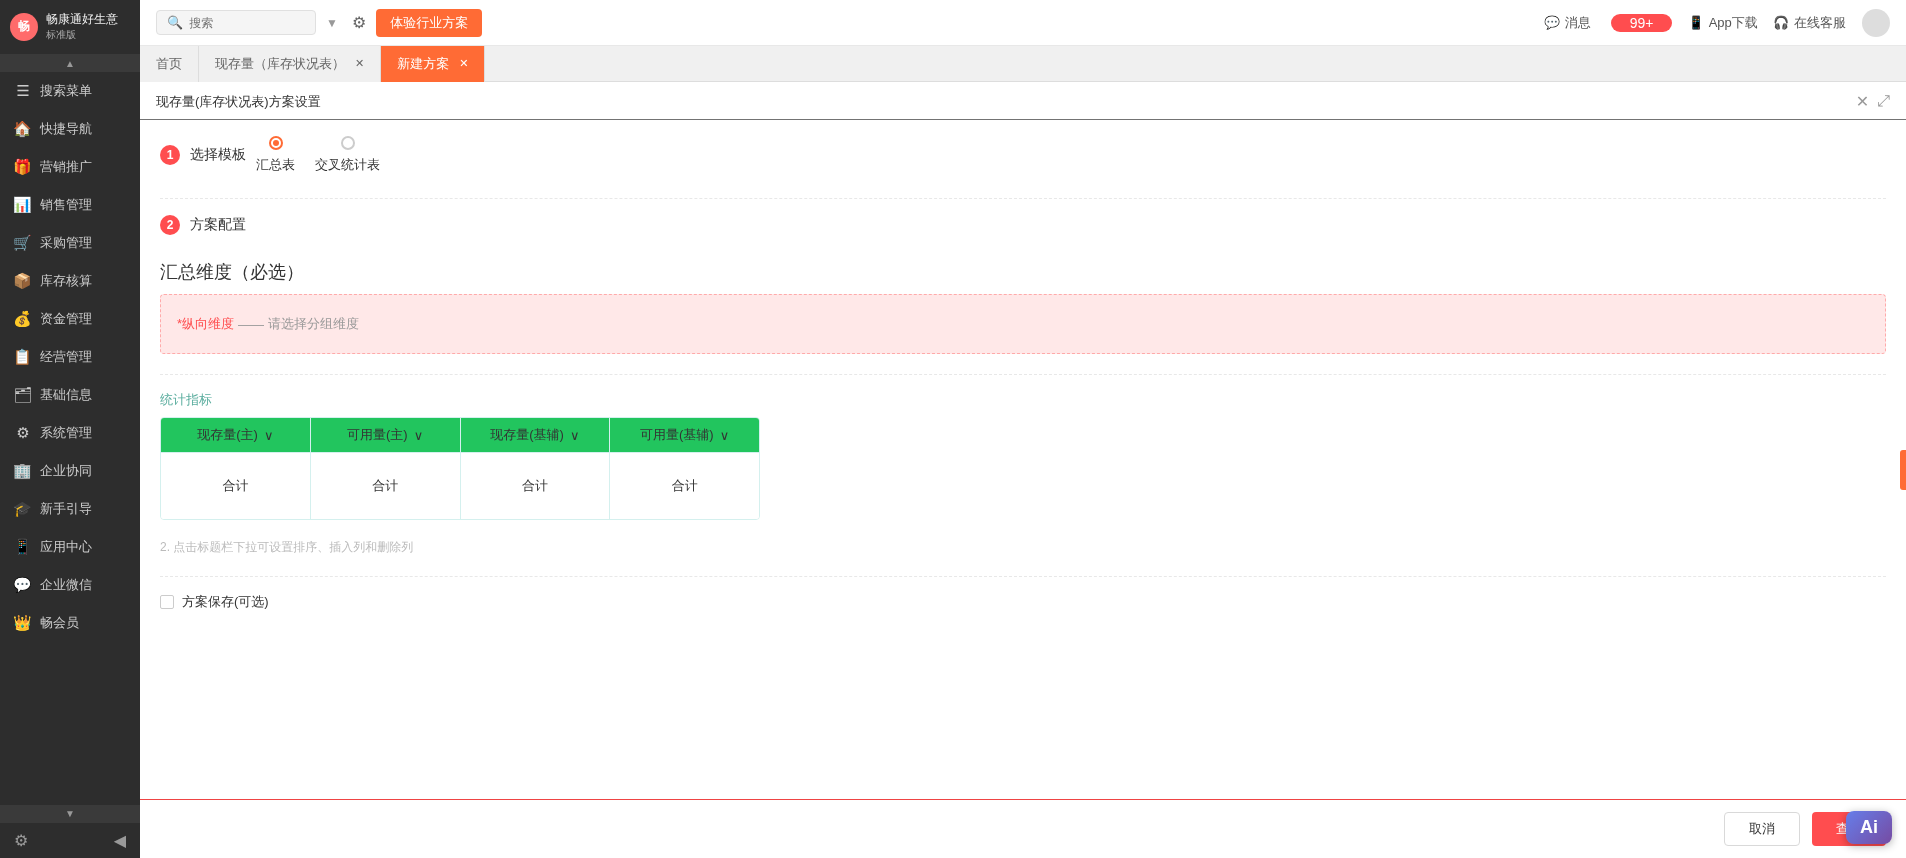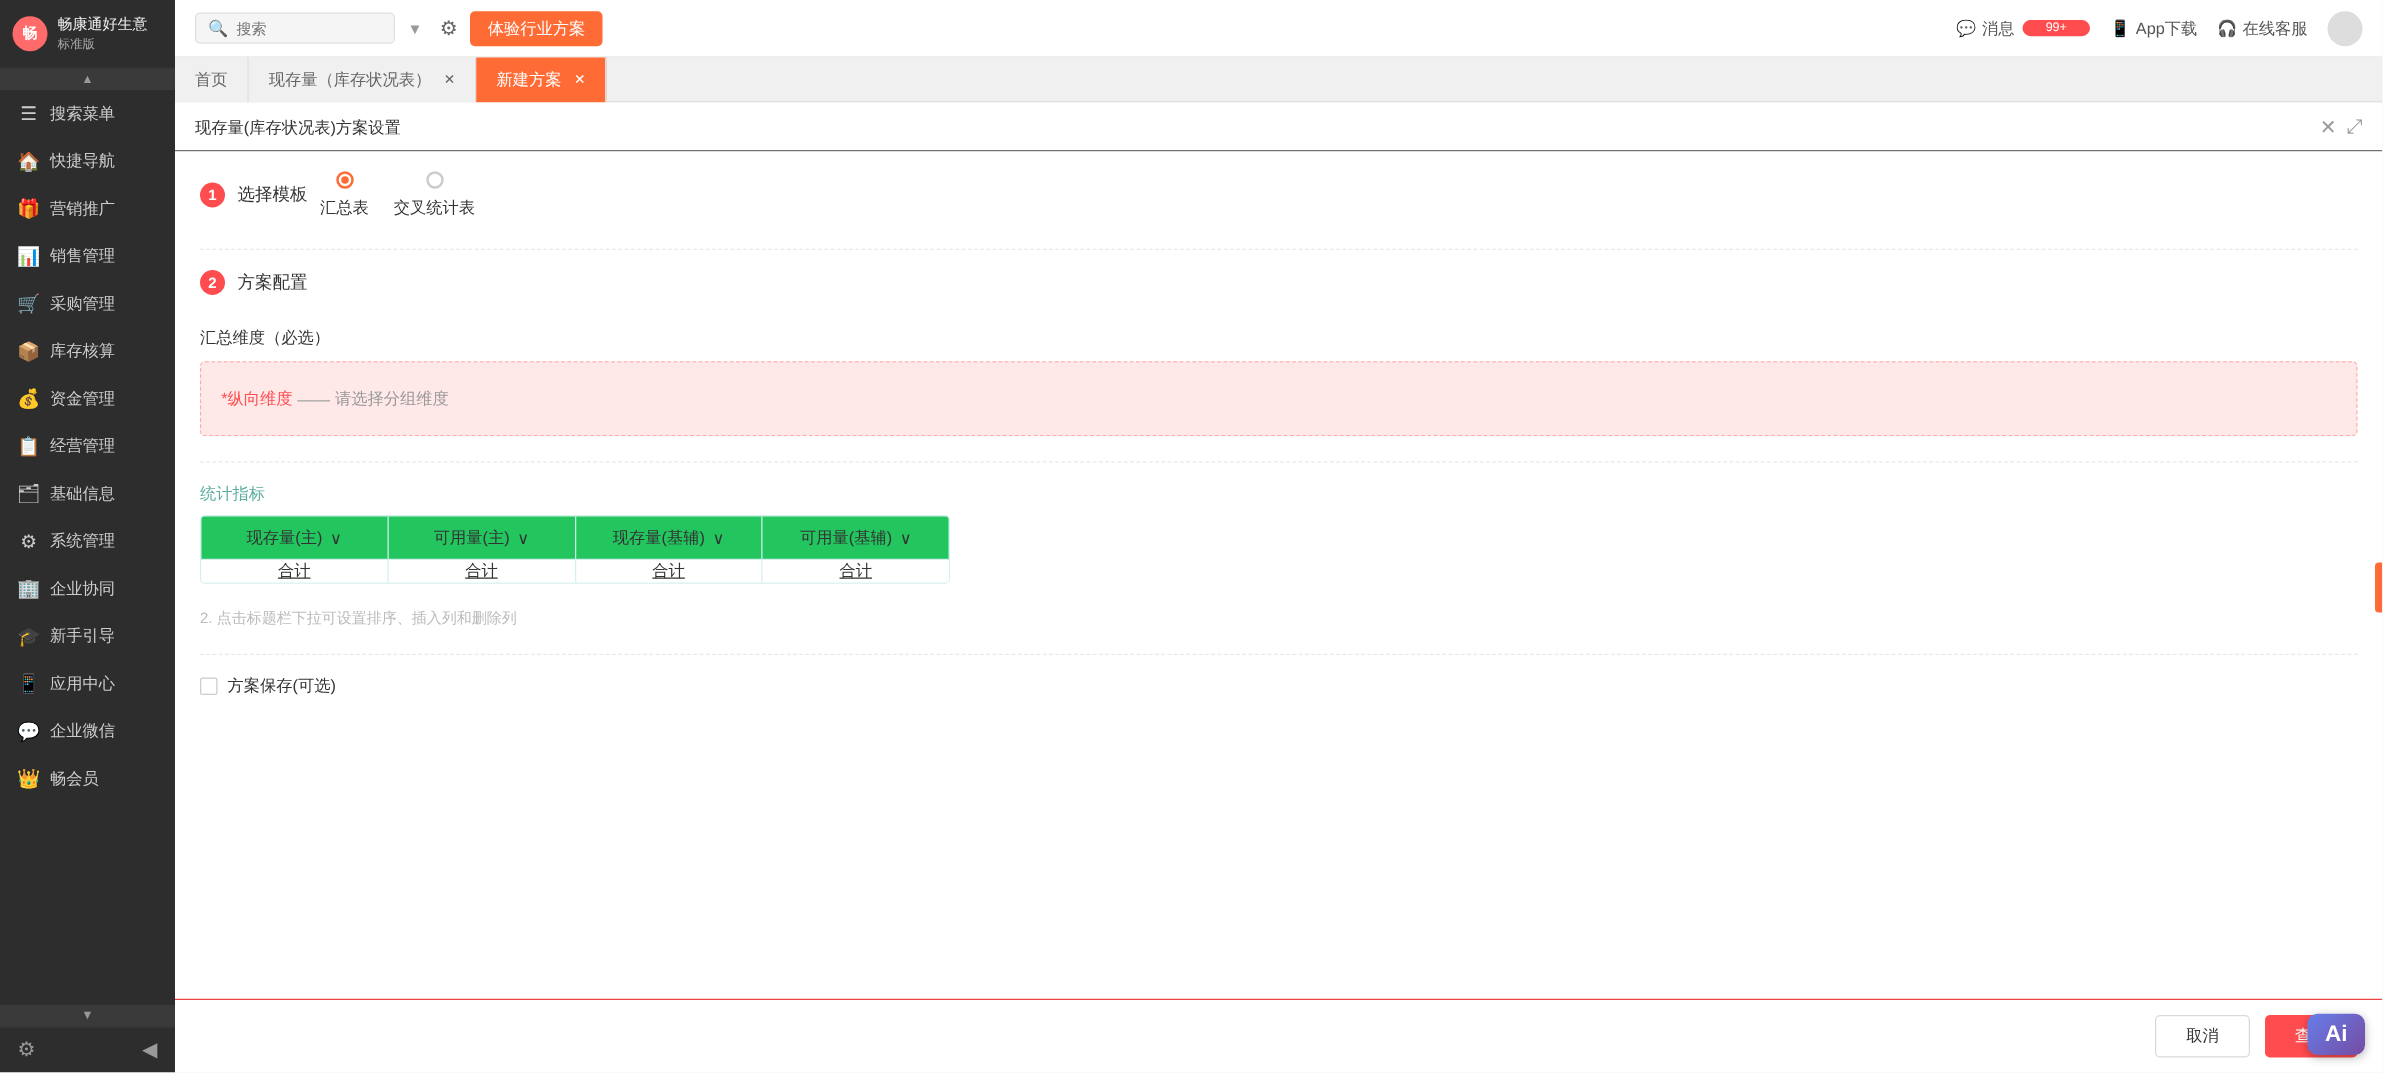--- a/index.html
+++ b/index.html
@@ -75,21 +75,21 @@
     .topbar-dropdown { cursor: pointer; color: #999; font-size: 12px; }
     .topbar-gear { cursor: pointer; color: #666; font-size: 16px; margin-left: 4px; }
     .topbar-trial-btn {
       background: #ff6b35; color: white; border: none; border-radius: 4px;
       padding: 5px 14px; cursor: pointer; font-size: 13px;
     }
     .topbar-right { margin-left: auto; display: flex; align-items: center; gap: 16px; }
     .topbar-msg { display: flex; align-items: center; gap: 4px; cursor: pointer; color: #555; font-size: 13px; }
     .topbar-badge {
       background: #ff4d4f; color: white; border-radius: 10px;
-      font-size: 10px; padding: 1px 19px; margin-left: 2px;
+      font-size: 14px; padding: 1px 19px; margin-left: 16px;
     }
     .topbar-app { display: flex; align-items: center; gap: 4px; cursor: pointer; color: #555; font-size: 13px; }
     .topbar-service { display: flex; align-items: center; gap: 4px; cursor: pointer; color: #555; font-size: 13px; }
     .topbar-avatar { width: 28px; height: 28px; background: #ddd; border-radius: 50%; cursor: pointer; }
 
     
     .tabs-bar {
       background: #f0f0f0;
       height: 36px;
       display: flex; align-items: center;
@@ -150,21 +150,21 @@
       display: flex; align-items: center; justify-content: center;
     }
     .radio-dot.checked { border-color: #ff6b35; }
     .radio-dot.checked::after {
       content: ''; width: 6px; height: 6px; background: #ff6b35; border-radius: 50%;
     }
 
     .config-section { margin-bottom: 20px; }
     .config-section > .section-header { margin-bottom: 12px; }
 
-    .dimension-label { font-size: 13px; color: #333; margin-bottom: 10px; margin-top: 25px; }
+    .dimension-label { font-size: 18px; color: #333; margin-bottom: 10px; margin-top: 25px; }
 
     .dimension-box {
       background: #ffe8e8; border: 1px dashed #ffaaaa; border-radius: 4px;
       padding: 20px 16px; display: flex; align-items: center; gap: 4px;
       margin-bottom: 20px;
     }
     .dimension-required { color: #ff4d4f; font-size: 13px; }
     .dimension-arrow { color: #999; font-size: 13px; }
     .dimension-placeholder { color: #999; font-size: 13px; }
 
@@ -184,22 +184,22 @@
     }
     .stats-header-row { display: flex; background: #22c55e; border-bottom: 1px solid #d4f0ee; }
     .stats-header-cell {
       flex: 1; padding: 8px 12px;
       display: flex; align-items: center; justify-content: center; gap: 6px;
       font-size: 13px; color: #333; border-right: 1px solid #d4f0ee; cursor: pointer;
     }
     .stats-header-cell:last-child { border-right: none; }
     .stats-data-row { display: flex; background: white; }
     .stats-data-cell {
-      flex: 1; padding: 0 12px; text-align: center;
-      font-size: 13px; color: #333; border-right: 1px solid #d4f0ee; text-decoration: underline;
+      flex: 1; padding: 24px 12px; text-align: center;
+      font-size: 13px; color: #333; border-right: 1px solid #d4f0ee;
     }
     .stats-data-cell:last-child { border-right: none; }
 
     .hint-section { margin: 16px 0; }
     .hint-text { font-size: 12px; color: #bbb; margin-bottom: 4px; }
 
     .save-option { display: flex; align-items: center; gap: 8px; margin: 16px 0; }
     .checkbox-box {
       width: 14px; height: 14px; border: 1px solid #ccc; cursor: pointer;
       display: flex; align-items: center; justify-content: center; border-radius: 2px;

